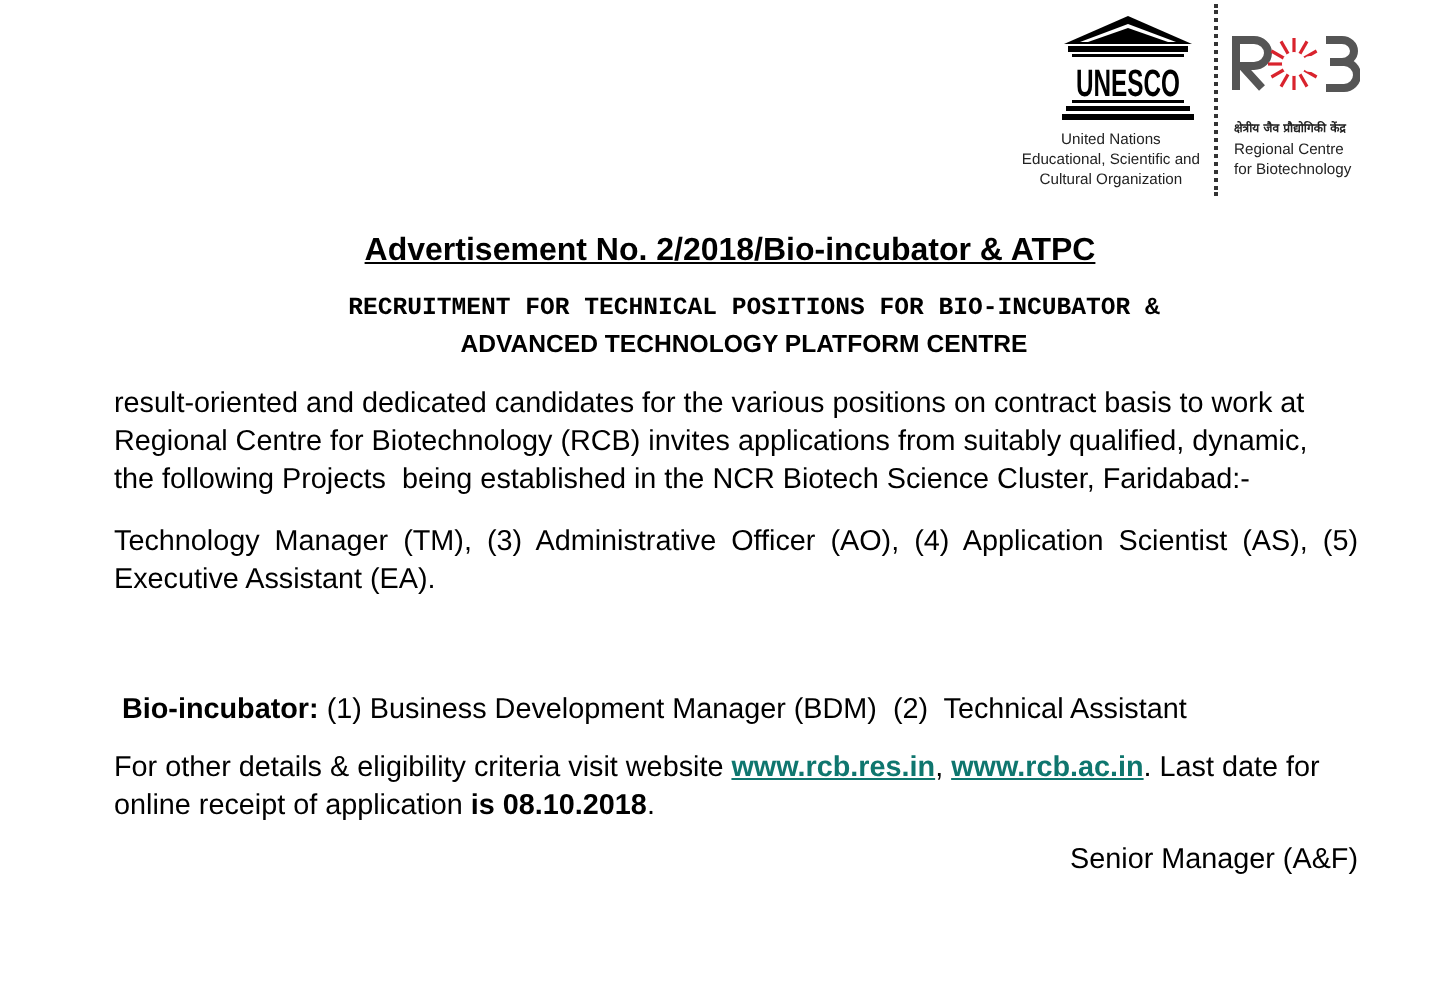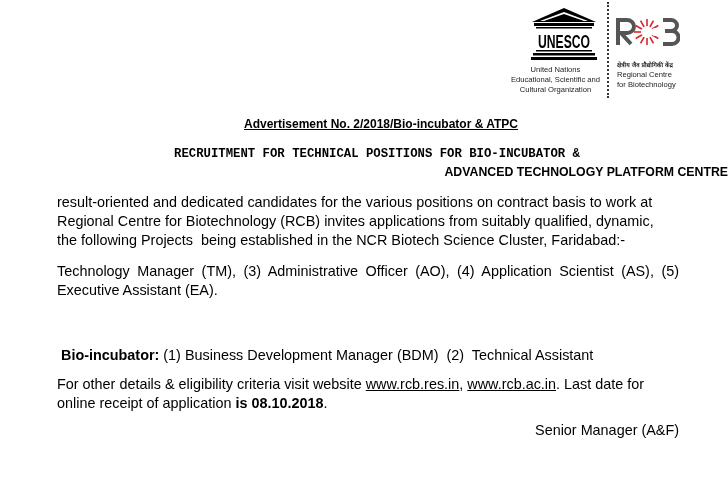--- a/index.html
+++ b/index.html
@@ -6,34 +6,34 @@
   body { width:728px; height:497px; position:relative; overflow:hidden; color:#000; font-family:"Liberation Sans", sans-serif; }
 
   .header-logos { position:absolute; left:500px; top:0; width:228px; height:100px; }
   .unesco { position:absolute; left:30px; top:6px; width:68px; height:56px; }
   .unesco-caption { position:absolute; right:128px; top:65px; text-align:center; font-size:7.6px; line-height:9.8px; color:#222; white-space:nowrap; }
   .divider { position:absolute; left:107px; top:2px; width:0; height:96px; border-left:2px dotted #333; }
   .rcb-logo { position:absolute; left:114px; top:18px; width:66px; height:28px; }
   .rcb-caption { position:absolute; left:117px; top:61px; font-size:7.6px; line-height:9.8px; color:#222; white-space:nowrap; }
   .rcb-hindi { font-size:6px; font-weight:bold; line-height:8px; display:block; margin-bottom:1px; font-family:"DejaVu Sans", sans-serif; }
 
-  .adv-no { position:absolute; left:0; width:664px; top:117px; text-align:center; font-weight:bold; font-size:12px;padding-left:16px; }
+  .adv-no { position:absolute; left:0; width:664px; top:117px; text-align:center; font-weight:bold; font-size:16px; }
   .adv-no span { text-decoration:underline; margin-left:66px; }
   .title { position:absolute; left:0; width:728px; top:145px; text-align:center; font-weight:bold; font-size:12.3px; line-height:18px; }
   .title .l1 { display:block; margin-left:26px;font-family:Liberation Mono, monospace; }
-  .title .l2 { display:block; margin-left:16px;text-align:right; }
+  .title .l2 { display:block; margin-left:16px; }
 
   .para { position:absolute; left:57px; width:622px; font-size:14.4px; line-height:18.8px; text-align:justify; }
   .p1 { top:193px; text-align:left; }
   .p2 { top:262px; }
   .p3 { top:346px; left:61px; text-align:left; }
   .p4 { top:375px; text-align:left; }
   .p2 .line { display:block; text-align:justify; text-align-last:justify; }
   .p2 .line.last { text-align-last:left; }
-  a.link { color:#000000; font-weight:normal; text-decoration:underline; }
+  a.link { color:#0f766e; font-weight:bold; text-decoration:underline; }
   .bold { font-weight:bold; }
   .sig { position:absolute; right:49px; top:422px; font-size:14.4px; }
 </style>
 </head>
 <body>
 
 <div class="header-logos">
   <svg class="unesco" viewBox="0 0 68 56">
     <polygon points="34,2 2,16 66,16" fill="#000"></polygon>
     <polygon points="34,6 10,15 58,15" fill="#fff"></polygon>

